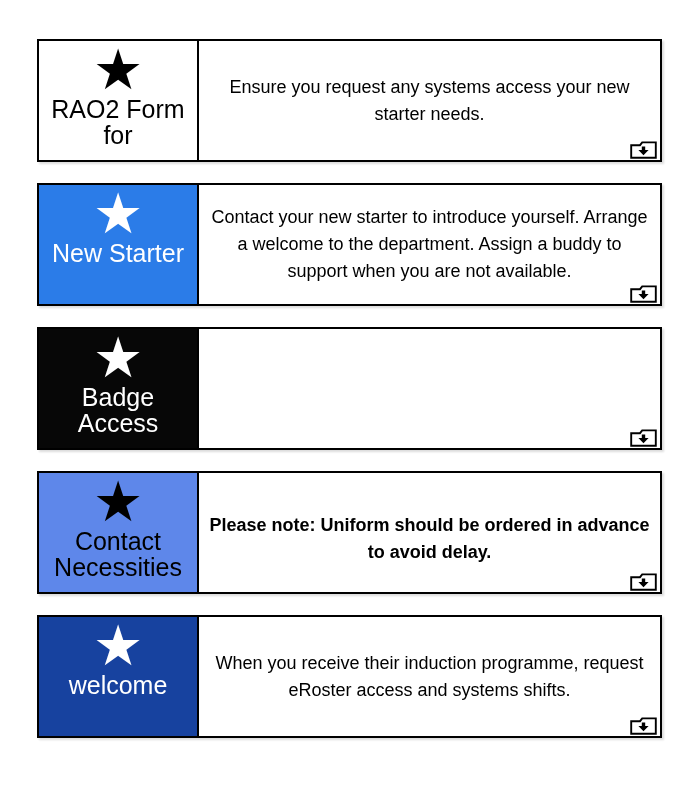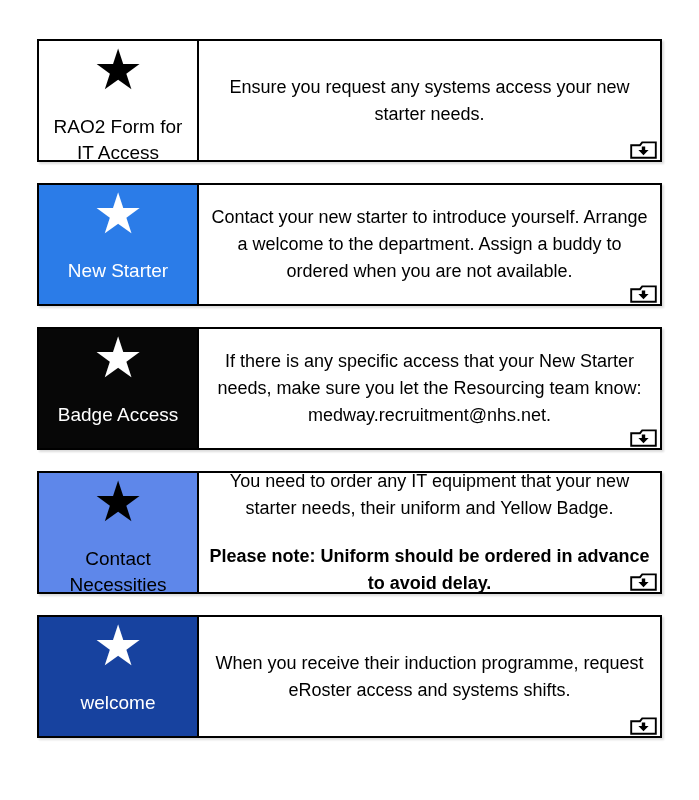--- a/index.html
+++ b/index.html
@@ -38,23 +38,23 @@
     padding-top: 4px;
     text-align: center;
     flex-shrink: 0;
   }
   .star {
     font-size: 56px;
     line-height: 50px;
     display: block;
   }
   .label-text {
-    font-size: 19px;
+    font-size: 25px;
     line-height: 26px;
-    margin-top: 19px;
+    margin-top: 1px;
   }
   .label-line { display: block; }
   .label-line:empty { display: none; }
   .desc-box {
     flex: 1;
     position: relative;
     display: flex;
     flex-direction: column;
     justify-content: center;
     text-align: center;
@@ -80,74 +80,71 @@
 </head>
 <body>
 
 <div class="sheet">
 
   <div class="step-row">
     <div class="label-box" style="background-color: rgb(255, 255, 255); color: rgb(0, 0, 0);">
       <span class="star" style="color: rgb(0, 0, 0);">★</span>
       <span class="label-text">
           <span class="label-line">RAO2 Form for</span>
-          <span class="label-line">IT Access</span>
         </span>
     </div>
     <div class="desc-box">
       <p>Ensure you request any systems access your new starter needs.</p>
       <svg class="attach-icon" viewBox="0 0 27 20">
         <path d="M1.2,6.2 L10,6.2 L12.2,3.4 L25.8,3.4 L25.8,18.8 L1.2,18.8 Z" fill="#ffffff" stroke="#000000" stroke-width="1.9" stroke-linejoin="miter"></path>
         <path d="M11.8,7.5 L15.2,7.5 L15.2,11 L18.6,11 L13.5,16.3 L8.4,11 L11.8,11 Z" fill="#000000"></path>
       </svg>
     </div>
   </div>
 
   <div class="step-row">
     <div class="label-box" style="background-color: rgb(43, 124, 232); color: rgb(255, 255, 255);">
       <span class="star" style="color: rgb(255, 255, 255);">★</span>
       <span class="label-text">
           <span class="label-line">New Starter</span>
         </span>
     </div>
     <div class="desc-box">
-      <p>Contact your new starter to introduce yourself. Arrange a welcome to the department. Assign a buddy to ordered when you are not available.</p>
+      <p>Contact your new starter to introduce yourself. Arrange a welcome to the department. Assign a buddy to support when you are not available.</p>
       <svg class="attach-icon" viewBox="0 0 27 20">
         <path d="M1.2,6.2 L10,6.2 L12.2,3.4 L25.8,3.4 L25.8,18.8 L1.2,18.8 Z" fill="#ffffff" stroke="#000000" stroke-width="1.9" stroke-linejoin="miter"></path>
         <path d="M11.8,7.5 L15.2,7.5 L15.2,11 L18.6,11 L13.5,16.3 L8.4,11 L11.8,11 Z" fill="#000000"></path>
       </svg>
     </div>
   </div>
 
   <div class="step-row">
     <div class="label-box" style="background-color: rgb(7, 7, 7); color: rgb(255, 255, 255);">
       <span class="star" style="color: rgb(255, 255, 255);">★</span>
       <span class="label-text">
           <span class="label-line">Badge Access</span>
         </span>
     </div>
     <div class="desc-box">
-      <p>If there is any specific access that your New Starter needs, make sure you let the Resourcing team know: medway.recruitment@nhs.net.</p>
       <svg class="attach-icon" viewBox="0 0 27 20">
         <path d="M1.2,6.2 L10,6.2 L12.2,3.4 L25.8,3.4 L25.8,18.8 L1.2,18.8 Z" fill="#ffffff" stroke="#000000" stroke-width="1.9" stroke-linejoin="miter"></path>
         <path d="M11.8,7.5 L15.2,7.5 L15.2,11 L18.6,11 L13.5,16.3 L8.4,11 L11.8,11 Z" fill="#000000"></path>
       </svg>
     </div>
   </div>
 
   <div class="step-row">
     <div class="label-box" style="background-color: rgb(94, 135, 234); color: rgb(0, 0, 0);">
       <span class="star" style="color: rgb(0, 0, 0);">★</span>
       <span class="label-text">
           <span class="label-line">Contact</span>
           <span class="label-line">Necessities</span>
         </span>
     </div>
     <div class="desc-box">
-      <p>You need to order any IT equipment that your new starter needs, their uniform and Yellow Badge.</p>
         <p class="desc-line2">Please note: Uniform should be ordered in advance to avoid delay.</p>
       <svg class="attach-icon" viewBox="0 0 27 20">
         <path d="M1.2,6.2 L10,6.2 L12.2,3.4 L25.8,3.4 L25.8,18.8 L1.2,18.8 Z" fill="#ffffff" stroke="#000000" stroke-width="1.9" stroke-linejoin="miter"></path>
         <path d="M11.8,7.5 L15.2,7.5 L15.2,11 L18.6,11 L13.5,16.3 L8.4,11 L11.8,11 Z" fill="#000000"></path>
       </svg>
     </div>
   </div>
 
   <div class="step-row">
     <div class="label-box" style="background-color: rgb(23, 66, 159); color: rgb(255, 255, 255);">

